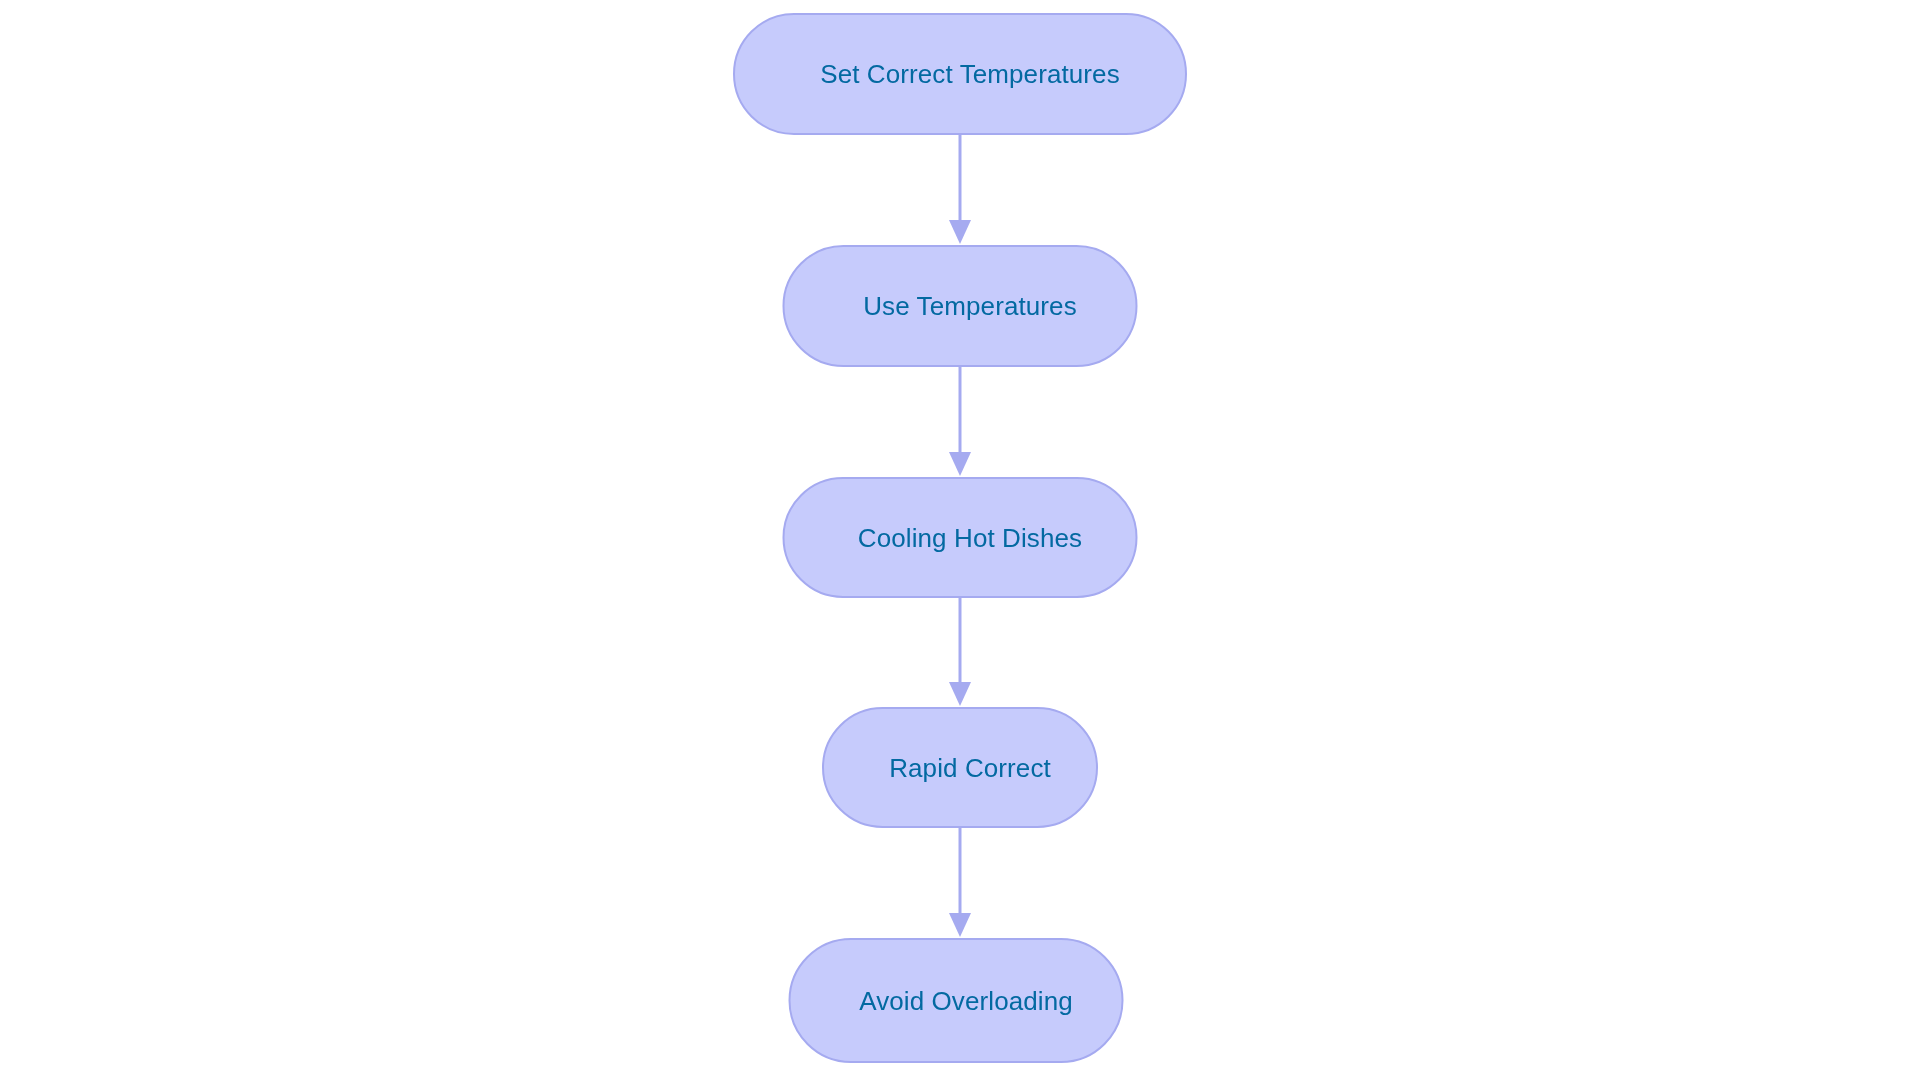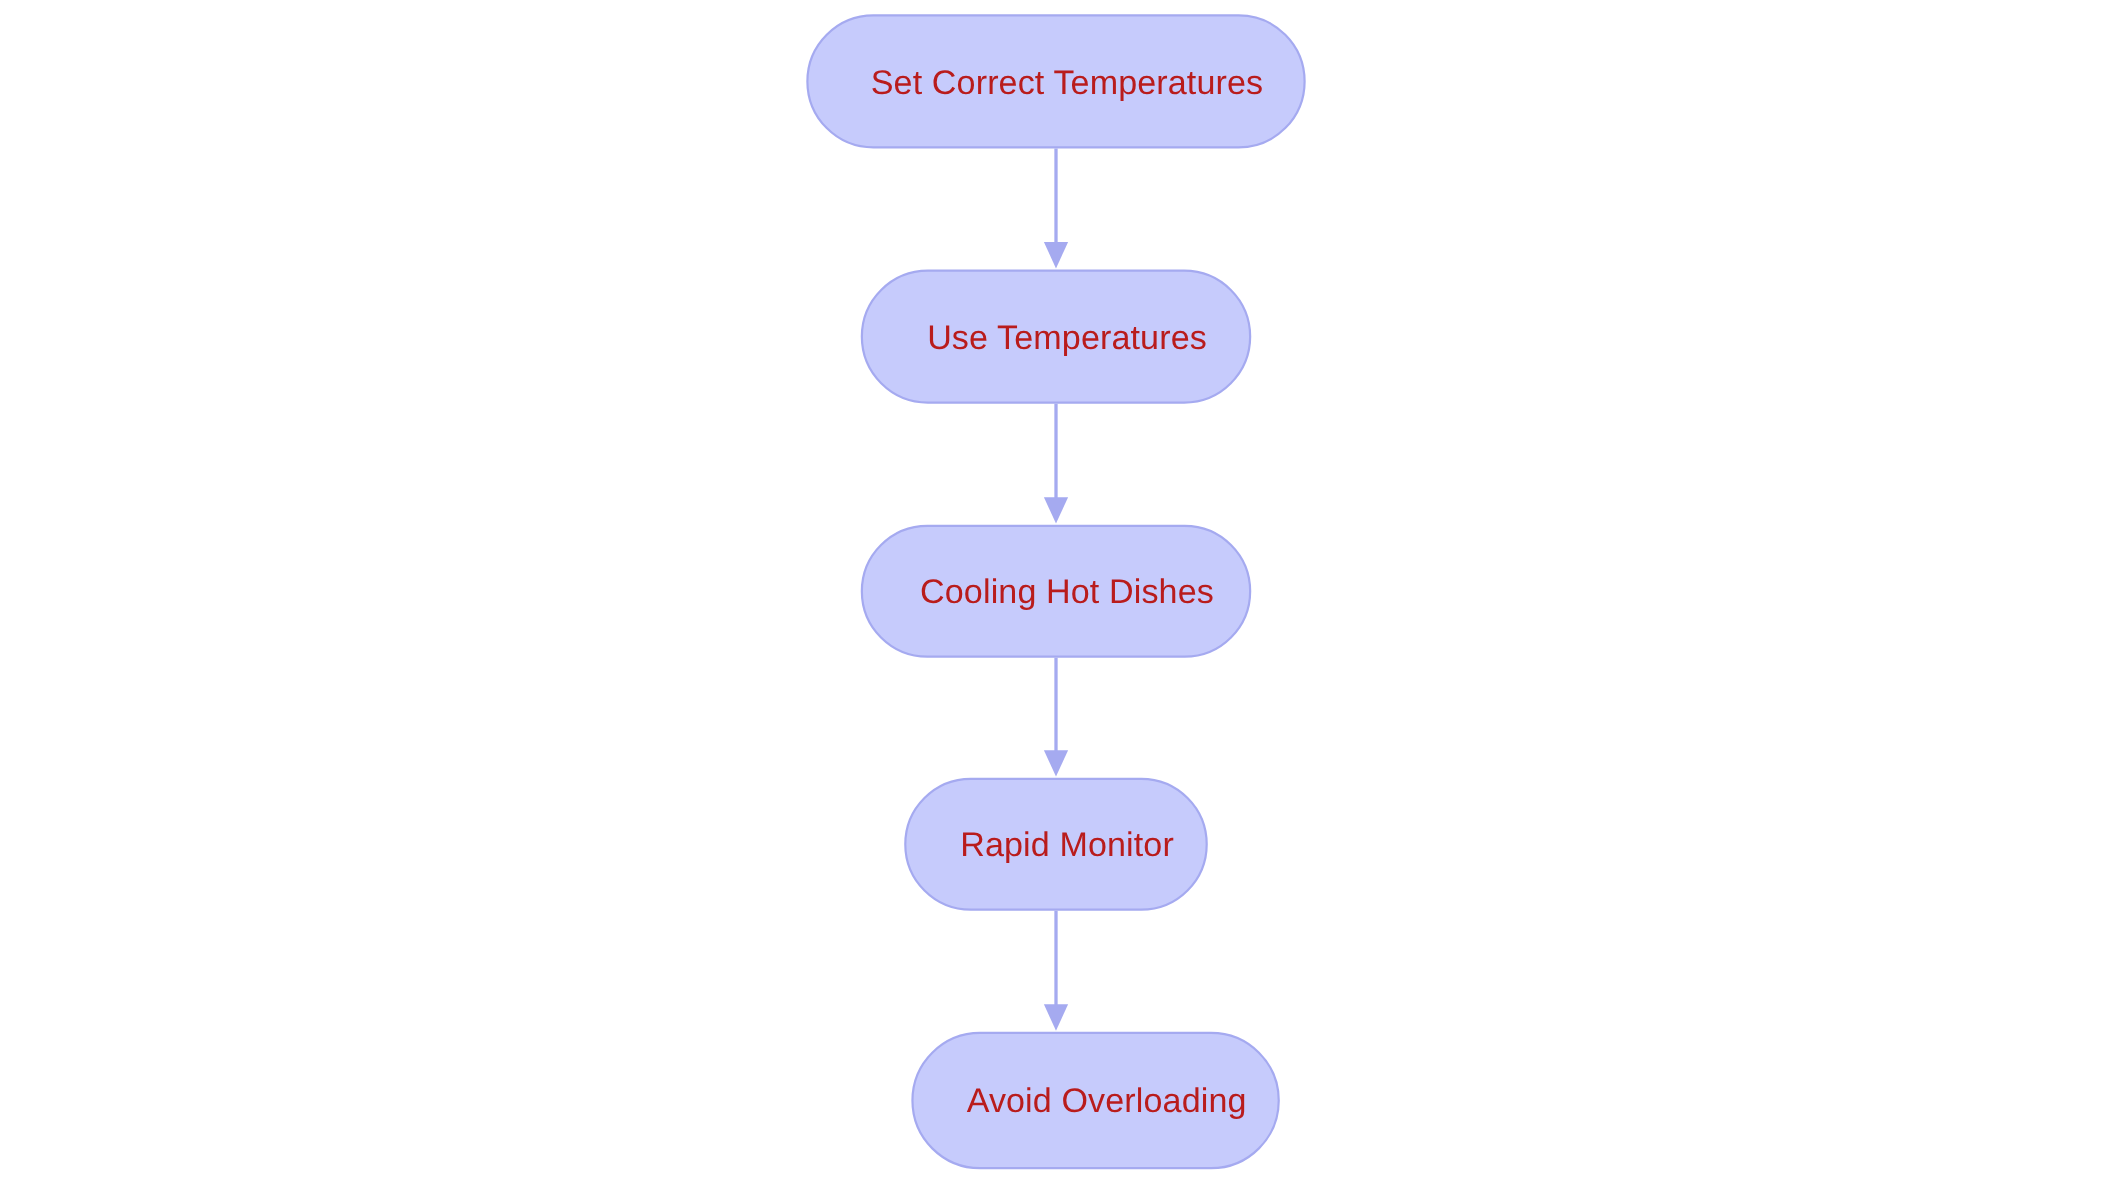--- a/index.html
+++ b/index.html
@@ -28,34 +28,34 @@
     display: flex;
     align-items: center;
     justify-content: center;
     background: #c6cbfc;
     border: 2px solid #a5aaf0;
     border-radius: 999px;
     transform: translateX(-50%);
   }
   .node-label {
     font-family: "Liberation Sans", sans-serif;
-    font-size: 31px;
+    font-size: 26px;
     line-height: 1;
     letter-spacing: 0.1px;
-    color: #b91c1c;
+    color: #0369a1;
     white-space: nowrap;
     user-select: none;
     margin-left: 20px;
   }
 
   .node-1 { left: 960px; top: 13px;  width: 454px; height: 122px; }
   .node-2 { left: 960px; top: 245px; width: 355px; height: 122px; }
   .node-3 { left: 960px; top: 477px; width: 355px; height: 121px; }
   .node-4 { left: 960px; top: 707px; width: 276px; height: 121px; }
-  .node-5 { left: 996px; top: 938px; width: 335px; height: 125px; }
+  .node-5 { left: 956px; top: 938px; width: 335px; height: 125px; }
 
   
   .connector {
     position: absolute;
     left: 960px;
     transform: translateX(-50%);
     width: 30px;
     overflow: visible;
   }
   .connector svg { display: block; overflow: visible; }
@@ -97,21 +97,21 @@
   </div>
 
   <div class="connector conn-3">
     <svg width="30" height="109" viewBox="0 0 30 109" xmlns="http://www.w3.org/2000/svg">
       <line x1="15" y1="0" x2="15" y2="87" stroke="#a5aaf0" stroke-width="3"></line>
       <polygon points="4,84 26,84 15,108" fill="#a5aaf0"></polygon>
     </svg>
   </div>
 
   <div class="node node-4">
-    <span class="node-label">Rapid Monitor</span>
+    <span class="node-label">Rapid Correct</span>
   </div>
 
   <div class="connector conn-4">
     <svg width="30" height="110" viewBox="0 0 30 110" xmlns="http://www.w3.org/2000/svg">
       <line x1="15" y1="0" x2="15" y2="88" stroke="#a5aaf0" stroke-width="3"></line>
       <polygon points="4,85 26,85 15,109" fill="#a5aaf0"></polygon>
     </svg>
   </div>
 
   <div class="node node-5">

